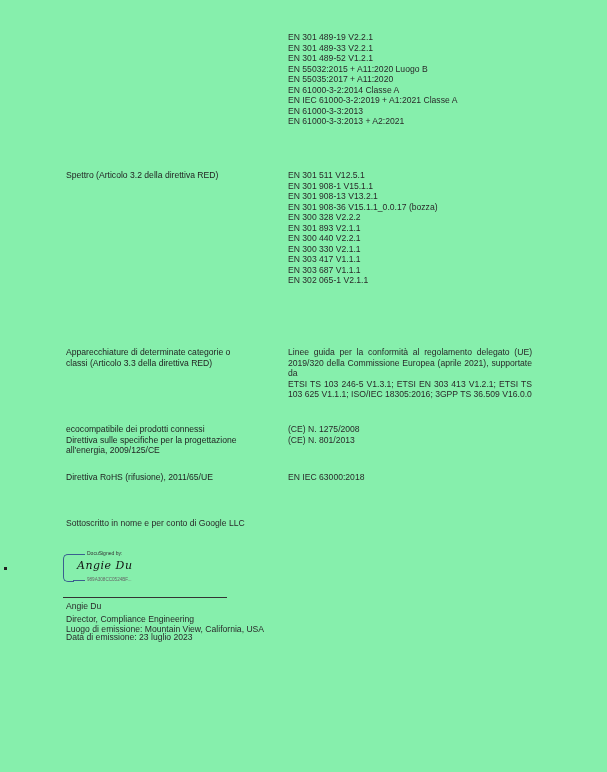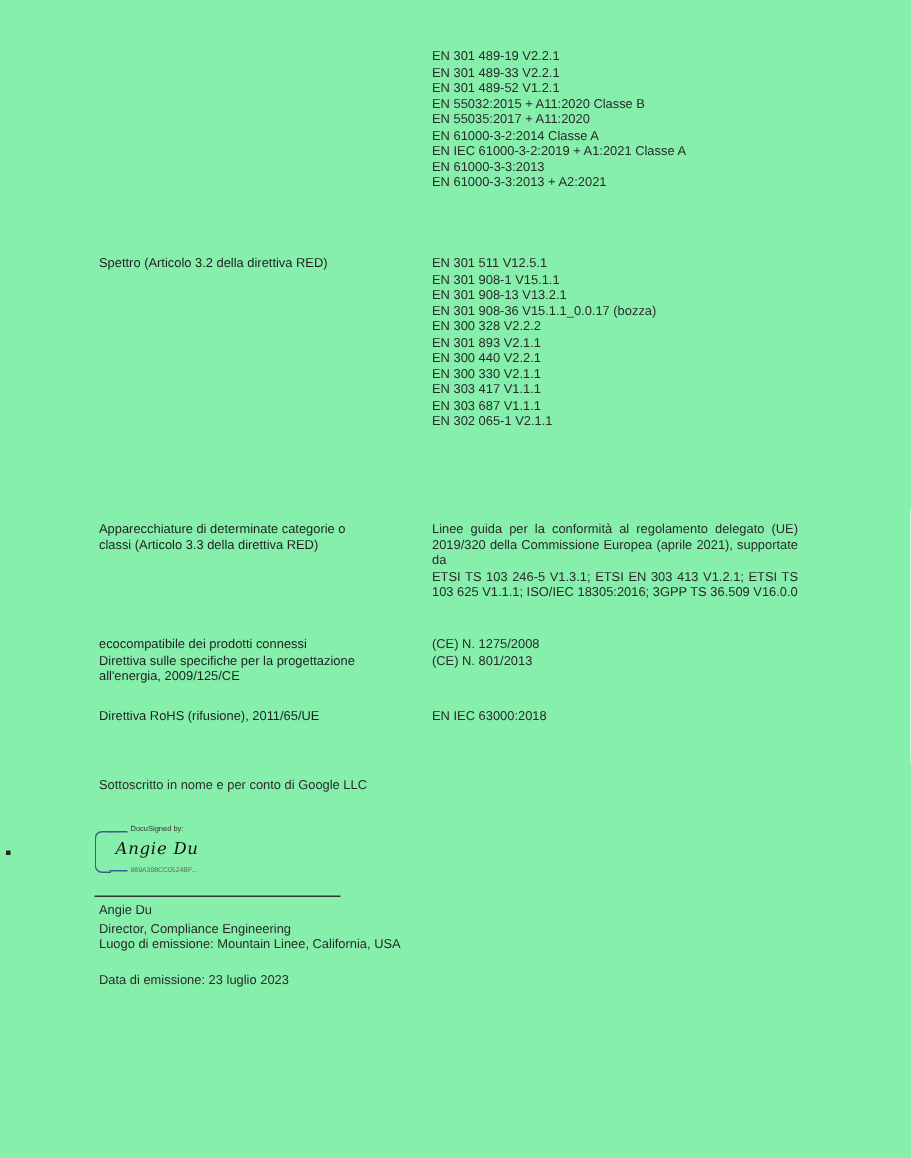--- a/index.html
+++ b/index.html
@@ -27,21 +27,21 @@
 </head>
 <body>
 
 <div class="page">
 
   <div class="row" style="top:32px;">
     <div class="val">
       <div>EN 301 489-19 V2.2.1</div>
       <div>EN 301 489-33 V2.2.1</div>
       <div>EN 301 489-52 V1.2.1</div>
-      <div>EN 55032:2015 + A11:2020 Classe B</div>
+      <div>EN 55032:2015 + A11:2020 Luogo B</div>
       <div>EN 55035:2017 + A11:2020</div>
       <div>EN 61000-3-2:2014 Classe A</div>
       <div>EN IEC 61000-3-2:2019 + A1:2021 Classe A</div>
       <div>EN 61000-3-3:2013</div>
       <div>EN 61000-3-3:2013 + A2:2021</div>
     </div>
   </div>
 
   <div class="row" style="top:170px;">
     <div class="lbl">Spettro (Articolo 3.2 della direttiva RED)</div>
@@ -98,15 +98,15 @@
     <div class="sig-bot"></div>
     <div class="sig-hdr">DocuSigned by:</div>
     <div class="sig-name">Angie Du</div>
     <div class="sig-id">989A308CC0524BF...</div>
   </div>
 
   <div class="sig-line"></div>
 
   <div class="plain" style="top:601px;">Angie Du</div>
   <div class="plain" style="top:614px;">Director, Compliance Engineering</div>
-  <div class="plain" style="top:624px;">Luogo di emissione: Mountain Linee, California, USA</div>
-  <div class="plain" style="top:648px;">Data di emissione: 23 luglio 2023</div>
+  <div class="plain" style="top:624px;">Luogo di emissione: Mountain View, California, USA</div>
+  <div class="plain" style="top:632px;">Data di emissione: 23 luglio 2023</div>
 </div>
 
 </body></html>

